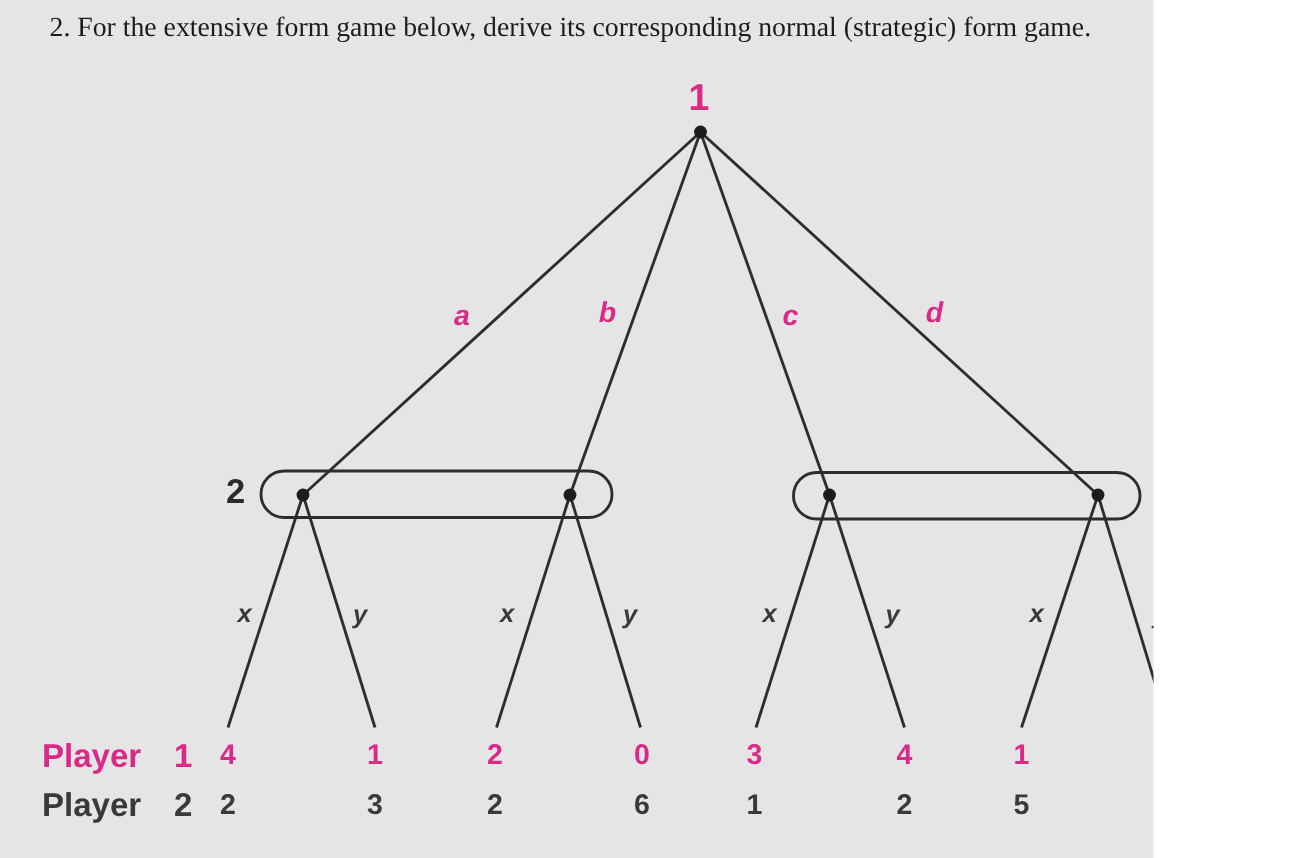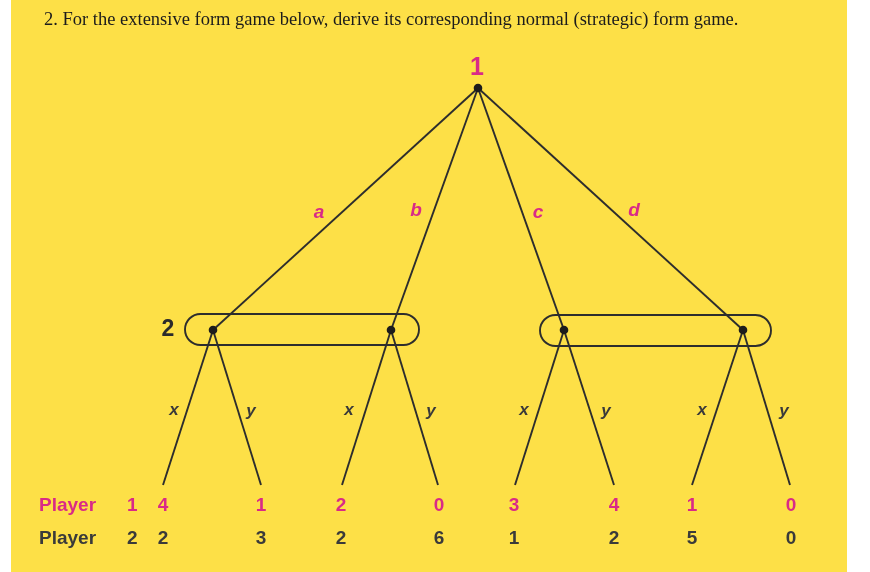--- a/index.html
+++ b/index.html
@@ -2,26 +2,25 @@
 <html><head>
 <meta charset="utf-8">
 <style>
   html, body {
     margin: 0;
     padding: 0;
     background: #ffffff;
   }
   .page {
     position: relative;
-    width: 836px;
+    width: 769px;
     height: 572px;
-    background: #fde047;
+    background: #e5e5e5;
     overflow: hidden;
     font-family: "Liberation Sans", sans-serif;
-    margin-left: 11px;
   }
   .title {
     position: absolute;
     left: 33px;
     top: 9px;
     font-family: "Liberation Serif", serif;
     font-size: 18.5px;
     color: #1c1c1c;
     white-space: nowrap;
   }
@@ -44,21 +43,21 @@
   .infoset-lbl { font-size: 23px; color: #2b2b2b; }
   .branch-lbl { font-size: 19px; }
   .action-lbl { font-size: 17px; }
   .payoff { font-size: 19px; }
   .player-row {
     position: absolute;
     transform: translateY(-50%);
     display: flex;
     align-items: baseline;
     font-weight: bold;
-    font-size: 19px;
+    font-size: 22px;
     line-height: 1;
   }
   .player-row .word { width: 88px; }
 </style>
 </head>
 <body>
 
 <div class="page">
 
   <div class="title">2. For the extensive form game below, derive its corresponding normal (strategic) form game.</div>

